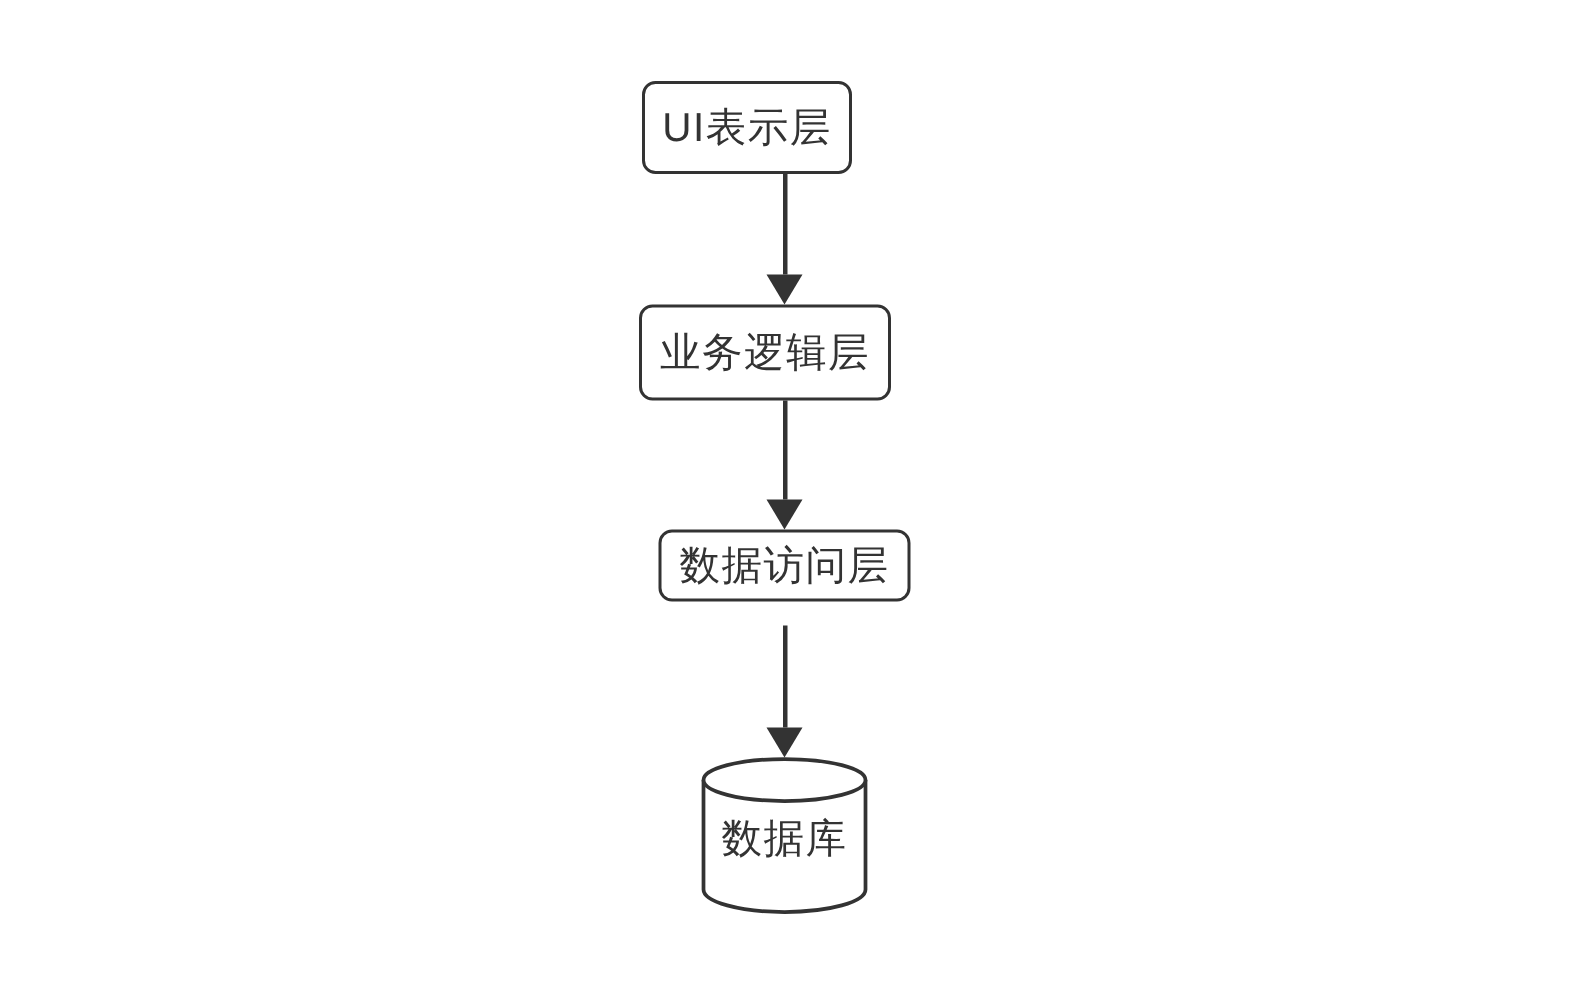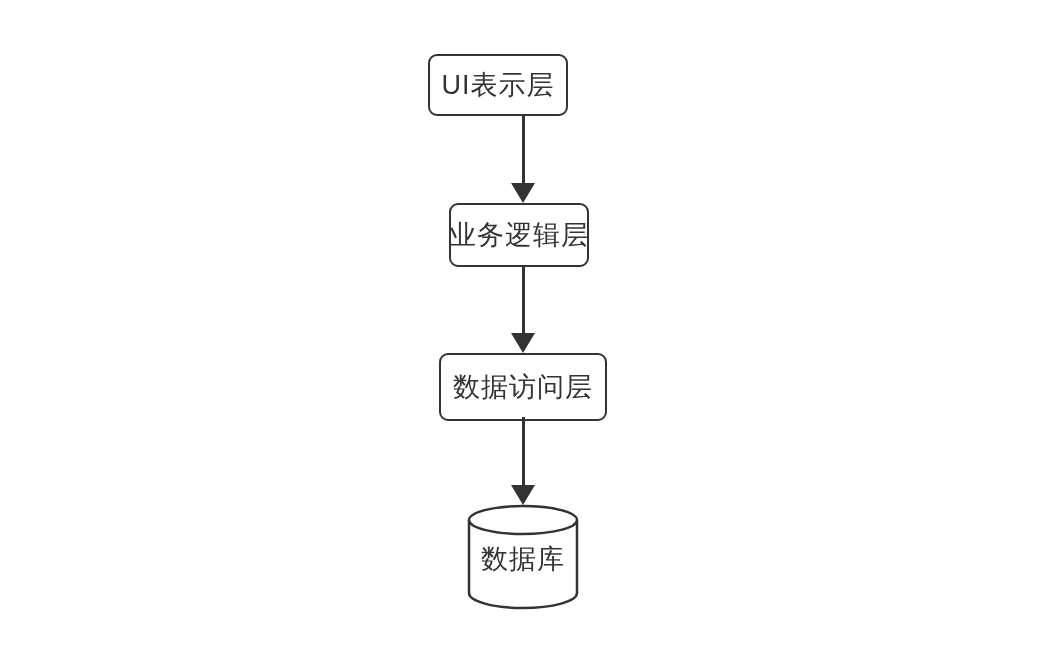--- a/index.html
+++ b/index.html
@@ -28,22 +28,22 @@
     background: var(--node-fill);
     display: flex;
     align-items: center;
     justify-content: center;
     font-size: 27px;
     color: var(--text);
     letter-spacing: 1px;
     white-space: nowrap;
   }
   #node-ui      { left: 428px; top: 54px;  width: 140px; height: 62px; }
-  #node-biz     { left: 449px; top: 203px; width: 140px; height: 64px; }
-  #node-dal     { left: 439px; top: 353px; width: 168px; height: 68px; }
+  #node-biz     { left: 426px; top: 203px; width: 168px; height: 64px; }
+  #node-dal     { left: 439px; top: 353px; width: 168px; height: 48px; }
 
   .arrow {
     position: absolute;
     left: 511px;
     width: 24px;
     display: flex;
     flex-direction: column;
     align-items: center;
   }
   #arrow-1 { top: 116px; height: 87px; }

